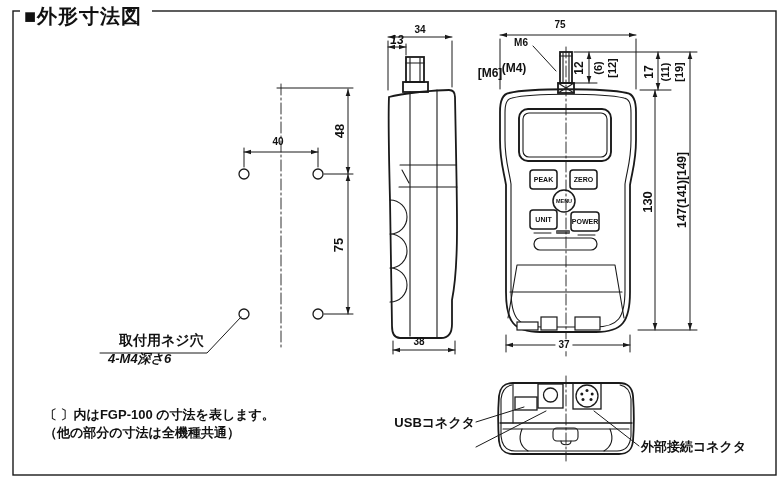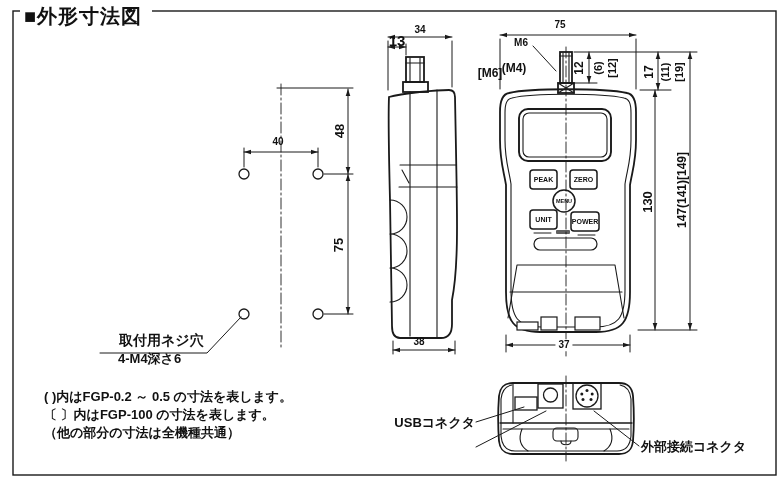--- a/index.html
+++ b/index.html
@@ -166,27 +166,27 @@
           <polygon points="690,330 687.7,323 692.3,323"></polygon>
       <polygon points="506,345 513,342.7 513,347.3"></polygon>
           <polygon points="630,345 623,342.7 623,347.3"></polygon>
     </g>
   </g>
 </svg>
 
   <div class="t hdr">■外形寸法図</div>
 
   <div class="t dim" style="left:420px;top:30px;">34</div>
-  <div class="t dim" style="left:397px;top:41px;font-size:15px;">13</div>
+  <div class="t dim" style="left:397px;top:41px;font-size:12px;font-style:italic;">13</div>
   <div class="t vdim" style="left:340px;top:131px;">48</div>
   <div class="t dim" style="left:278px;top:142px;">40</div>
   <div class="t vdim" style="left:339px;top:245px;">75</div>
   <div class="t dim" style="left:419px;top:342px;">38</div>
   <div class="t jp14" style="left:119px;top:332px;">取付用ネジ穴</div>
-  <div class="t jp" style="left:118px;top:352px;">4-M4深さ6</div>
+  <div class="t jp" style="left:108px;top:352px;font-style:italic;">4-M4深さ6</div>
 
   <div class="t dim" style="left:560px;top:25px;">75</div>
   <div class="t dim" style="left:521px;top:43px;">M6</div>
   <div class="t dim" style="left:514px;top:69px;font-size:12px;">(M4)</div>
   <div class="t dim" style="left:490px;top:74px;font-size:12px;">[M6]</div>
   <div class="t vdim med" style="left:580px;top:68px;">12</div>
   <div class="t vdim small" style="left:598px;top:68px;">(6)</div>
   <div class="t vdim small" style="left:612px;top:68px;">[12]</div>
   <div class="t vdim med" style="left:650px;top:72px;">17</div>
   <div class="t vdim small" style="left:665px;top:72px;">(11)</div>
@@ -197,17 +197,16 @@
 
   <div class="t btn" style="left:543.5px;top:180px;">PEAK</div>
   <div class="t btn" style="left:583.5px;top:180px;">ZERO</div>
   <div class="t btn menu" style="left:564px;top:201px;">MENU</div>
   <div class="t btn" style="left:543.5px;top:220px;">UNIT</div>
   <div class="t btn" style="left:585px;top:222px;">POWER</div>
 
   <div class="t jp ralign" style="left:300px;top:416px;width:175px;">USBコネクタ</div>
   <div class="t jp" style="left:641px;top:440px;">外部接続コネクタ</div>
 
-  <div class="t note" style="left:44px;top:390px;">( )内はFGP-0.2 ～ 0.5 の寸法を表します。</div>
   <div class="t note" style="left:44px;top:408px;">〔 〕内はFGP-100 の寸法を表します。</div>
   <div class="t note" style="left:44px;top:426px;">（他の部分の寸法は全機種共通）</div>
 
 </div>
 
 </body></html>

